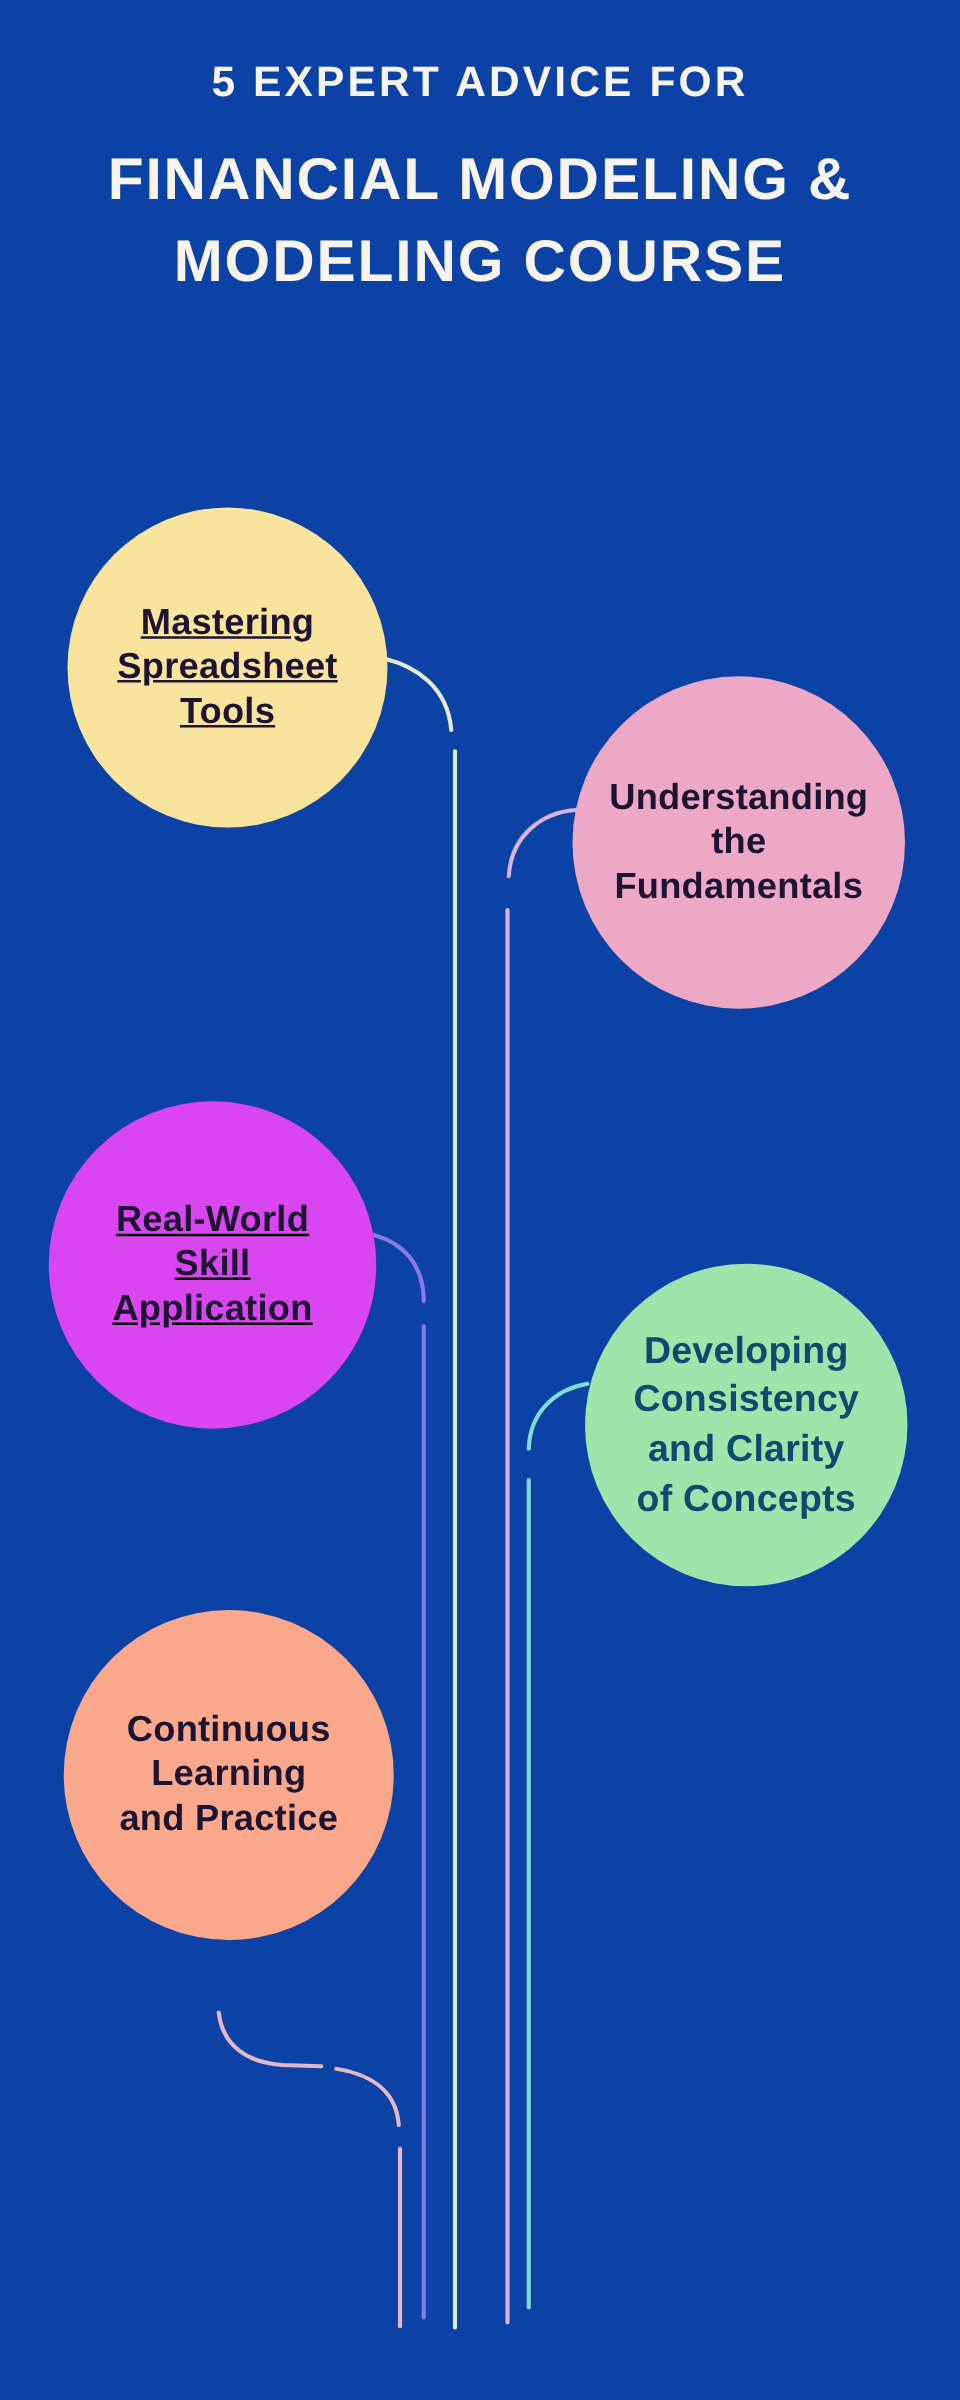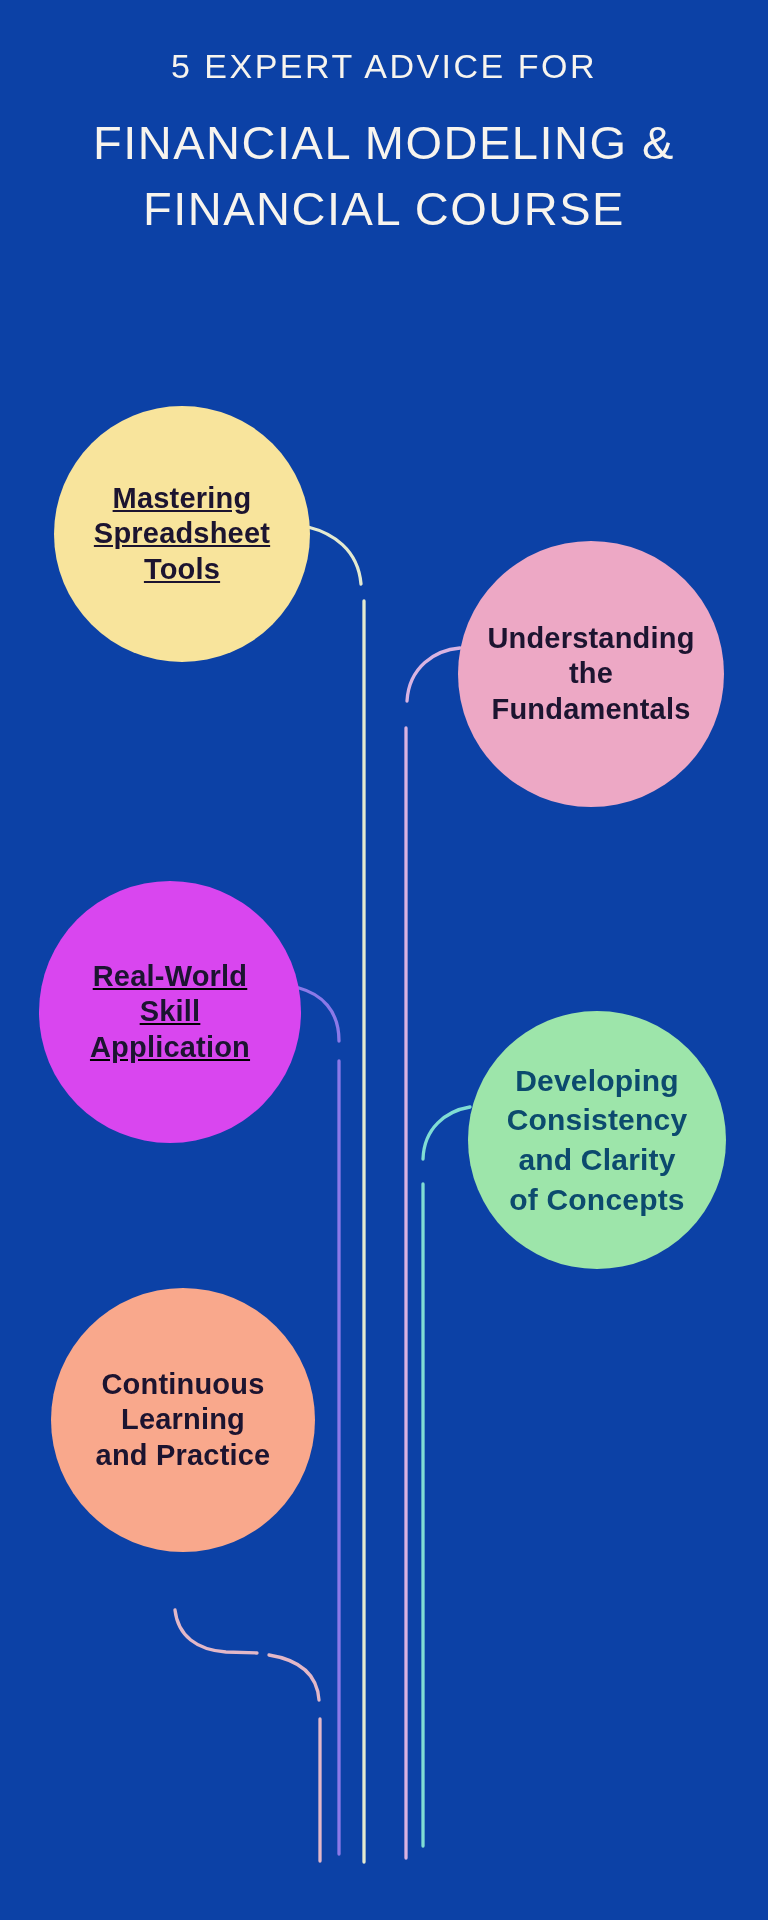--- a/index.html
+++ b/index.html
@@ -9,26 +9,26 @@
     overflow:hidden;
     font-family:"Liberation Sans","DejaVu Sans",sans-serif;
     margin:0 auto;
   }
   .header{
     position:absolute;top:46px;left:0;right:0;
     text-align:center;
     z-index:3;
   }
   .kicker{
-    font-size:34px;font-weight:400;letter-spacing:2.5px;
+    font-size:34px;font-weight:700;letter-spacing:2.5px;
     line-height:40px;
   }
   .big-title{
     margin-top:24px;
-    font-size:47px;font-weight:400;letter-spacing:1.5px;
+    font-size:47px;font-weight:700;letter-spacing:1.5px;
     line-height:66px;
   }
   .connectors{
     position:absolute;left:0;top:0;z-index:1;
   }
   .connectors path{
     fill:none;
     stroke-width:3.3;
     stroke-linecap:round;
   }
@@ -56,21 +56,21 @@
 </style>
 </head>
 <body>
 
 <div class="canvas" style="background-color: rgb(12, 65, 166);">
 
   <div class="header" style="color: rgb(247, 244, 238);">
     <div class="kicker">5 EXPERT ADVICE FOR</div>
     <div class="big-title">
       <div>FINANCIAL MODELING &amp;</div>
-      <div>FINANCIAL COURSE</div>
+      <div>MODELING COURSE</div>
     </div>
   </div>
 
   <svg class="connectors" width="768" height="1920" viewBox="0 0 768 1920">
 
     <g style="stroke: rgb(228, 234, 208);">
       <path d="M 308 527 C 332 533, 358 549, 361 584"></path>
       <path d="M 364 601 L 364 1862"></path>
     </g>
 

